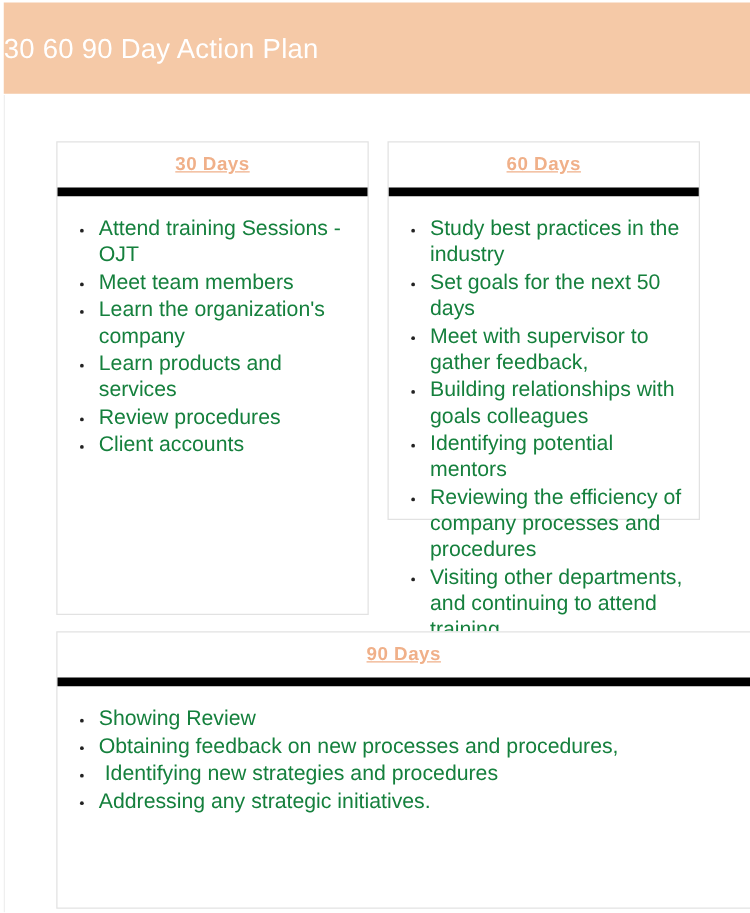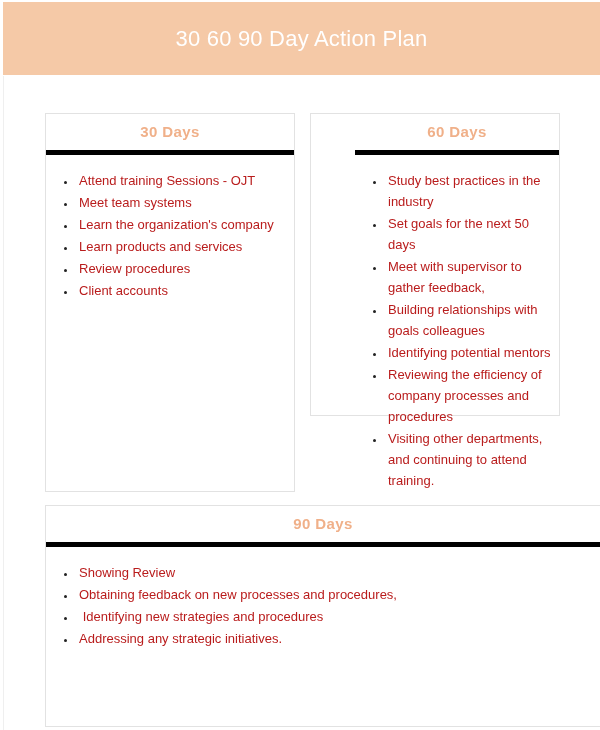--- a/index.html
+++ b/index.html
@@ -21,53 +21,54 @@
   }
   .banner {
     position: absolute;
     left: 3px; right: 0; top: 2px;
     height: 73px;
     background: #f5c9a7;
   }
   .banner-title {
     width: 100%; height: 91px;
     line-height: 73px;
-    text-align: center;
+    text-align: left;
     color: #ffffff;
     font-size: 22px;
     font-weight: 400;
     letter-spacing: 0.2px;
   }
   .section-card {
     position: absolute;
     background: #ffffff;
     border: 1px solid #e2e2e2;
     box-sizing: border-box;
   }
   .card-30 { left: 45px;  top: 113px; width: 250px; height: 379px; }
-  .card-60 { left: 310px; top: 113px; width: 250px; height: 303px; padding-left: 44px; }
+  .card-60 { left: 310px; top: 113px; width: 250px; height: 303px; }
   .card-90 { left: 45px;  top: 505px; width: 556px; height: 222px; }
   .section-heading {
     height: 36px;
     line-height: 36px;
     text-align: center;
     color: #f0b089;
     font-size: 15px;
     font-weight: 600;
     letter-spacing: 0.4px;
-    border-bottom: 5px solid #000000;
+    border-bottom: 7px solid #000000;
+    text-decoration: underline;
   }
   ul.bullet-list {
     margin: 15px 0 0 0;
     padding: 0 8px 0 31px;
     list-style: disc outside;
   }
   ul.bullet-list li {
-    color: #b91c1c;
-    font-size: 13px;
+    color: #15803d;
+    font-size: 17px;
     line-height: 21px;
     margin: 0 0 1px 0;
     padding-left: 2px;
     white-space: pre-wrap;
   }
   ul.bullet-list li::marker {
     color: #222222;
     font-size: 11px;
   }
 </style>
@@ -79,21 +80,21 @@
   <div class="banner">
     <div class="banner-title">30 60 90 Day Action Plan</div>
   </div>
 
   <div class="page-left-edge"></div>
 
   <div class="section-card card-30">
     <div class="section-heading">30 Days</div>
     <ul class="bullet-list">
         <li>Attend training Sessions - OJT</li>
-        <li>Meet team systems</li>
+        <li>Meet team members</li>
         <li>Learn the organization's company</li>
         <li>Learn products and services</li>
         <li>Review procedures</li>
         <li>Client accounts</li>
       </ul>
   </div>
 
   <div class="section-card card-60">
     <div class="section-heading">60 Days</div>
     <ul class="bullet-list">

